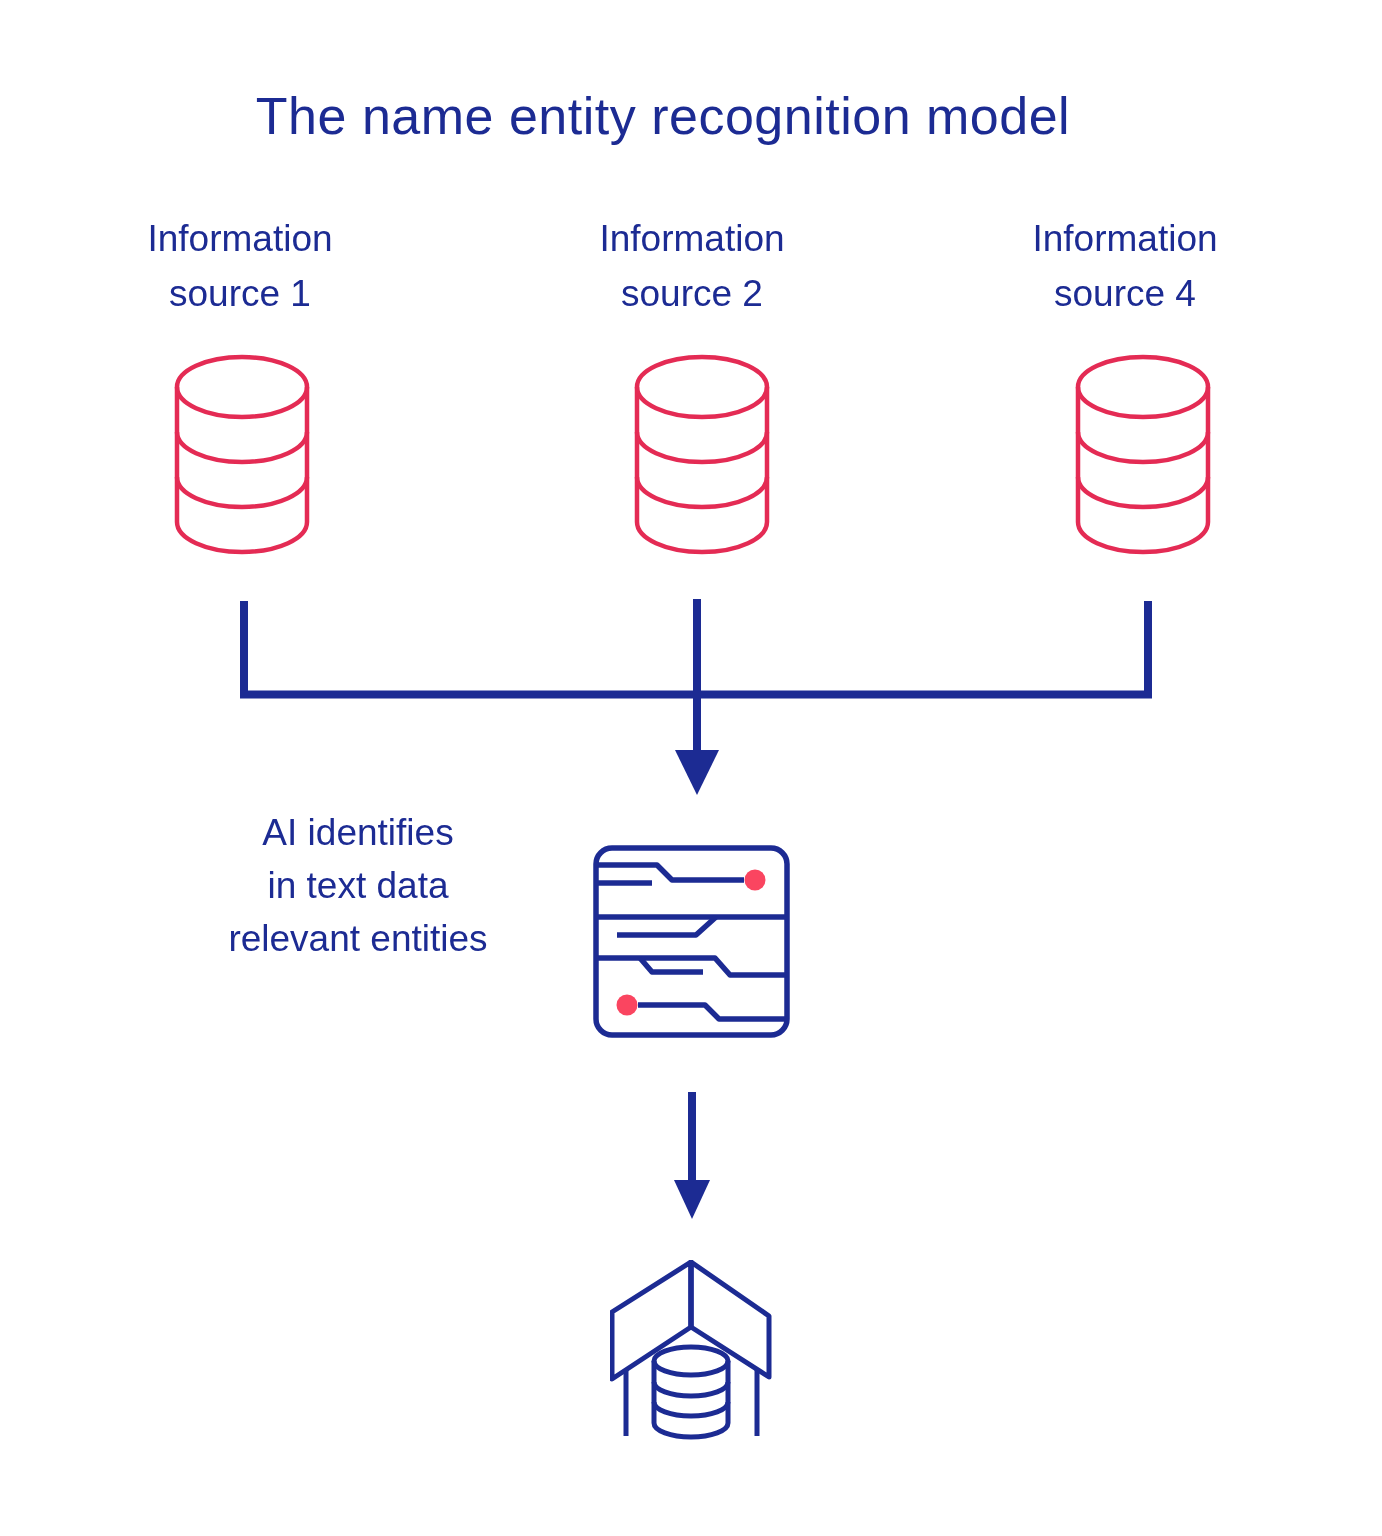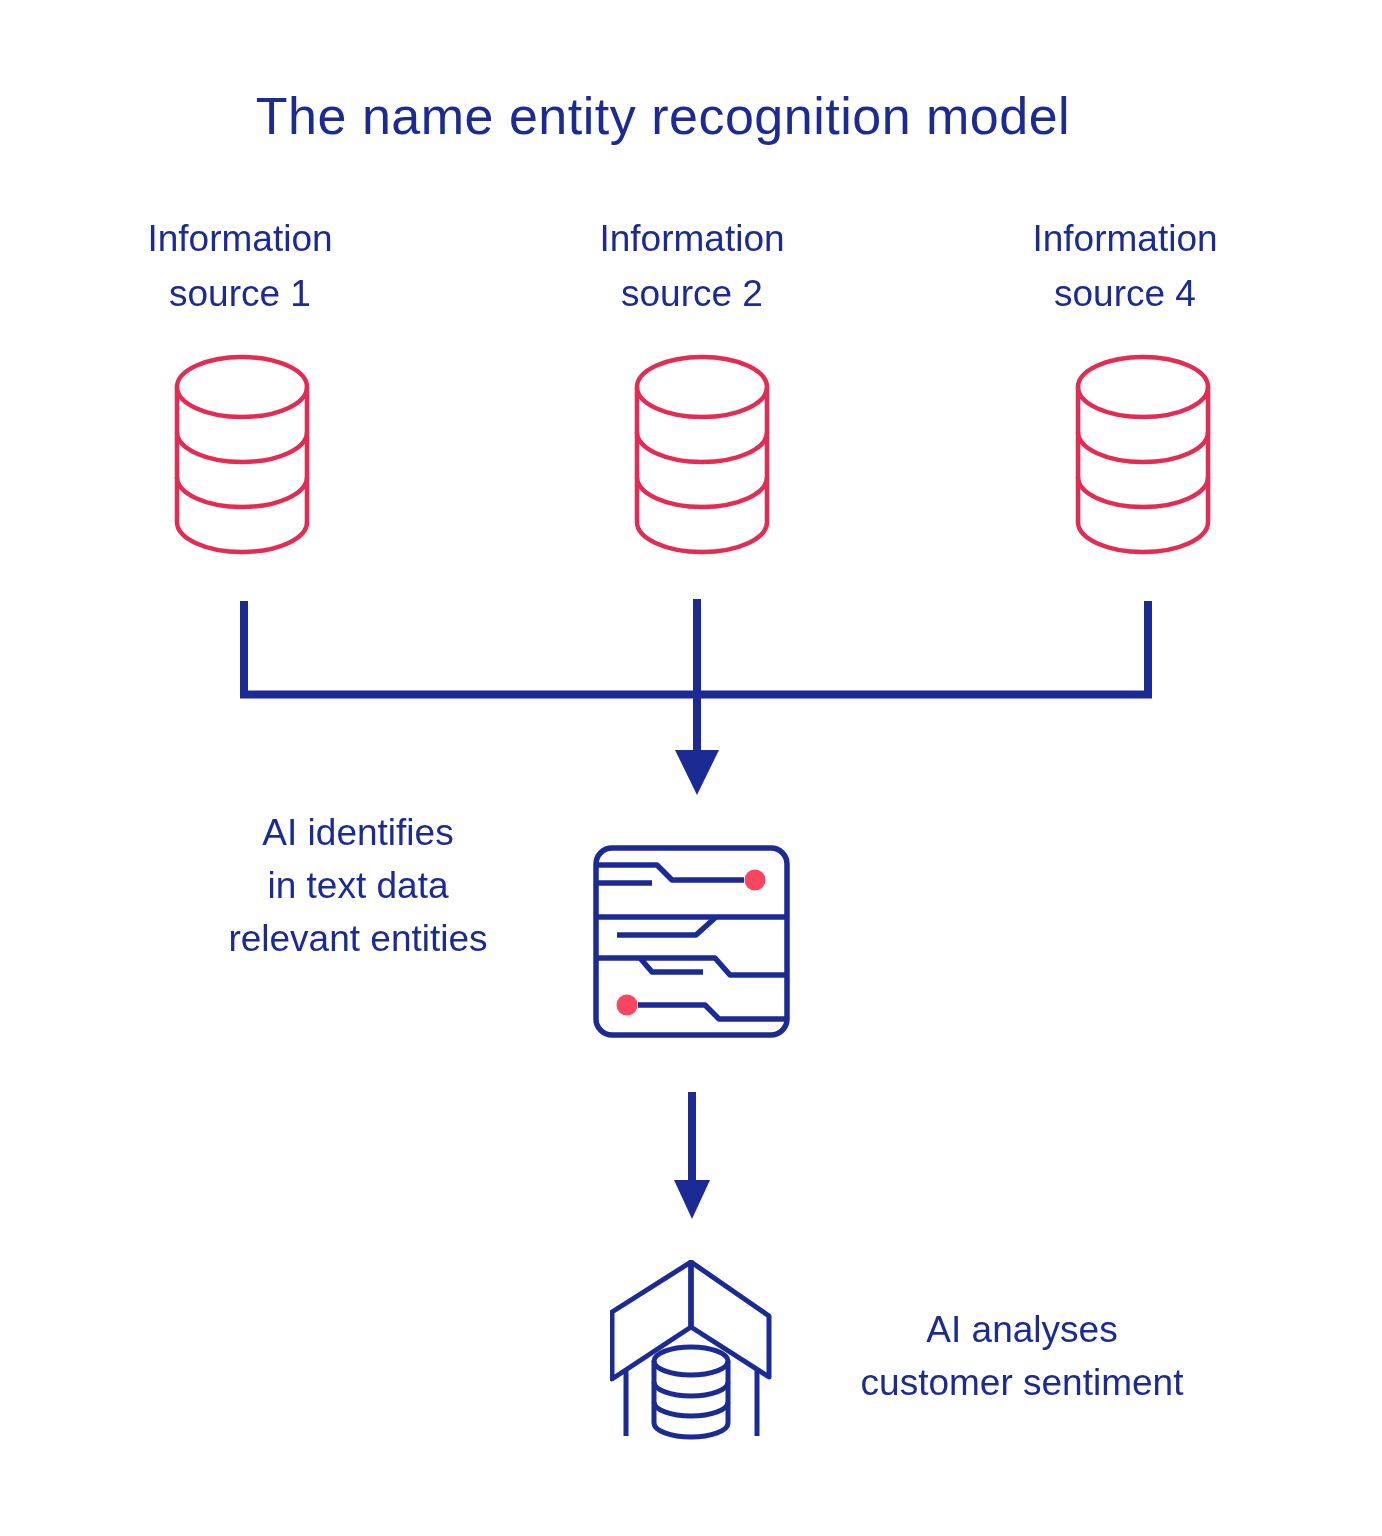--- a/index.html
+++ b/index.html
@@ -145,18 +145,14 @@
     <path class="s-navy-thin" d="M 81,2 L 159,56 V 117 L 81,67 Z"></path>
     <path class="s-navy-thin" d="M 81,2 V 67"></path>
     <path class="s-navy-thin" d="M 16,110 V 176 M 147,109 V 176"></path>
     <ellipse class="s-navy-thin" cx="81" cy="101" rx="37" ry="14"></ellipse>
     <path class="s-navy-thin" d="M 44,101 V 163 M 118,101 V 163"></path>
     <path class="s-navy-thin" d="M 44,122 A 37 14 0 0 0 118,122"></path>
     <path class="s-navy-thin" d="M 44,142 A 37 14 0 0 0 118,142"></path>
     <path class="s-navy-thin" d="M 44,163 A 37 14 0 0 0 118,163"></path>
   </svg>
 
-  <div class="step-label lbl-analyse">
-    <span>AI analyses</span>
-    <span>customer sentiment</span>
-  </div>
 
 </div>
 
 </body></html>

